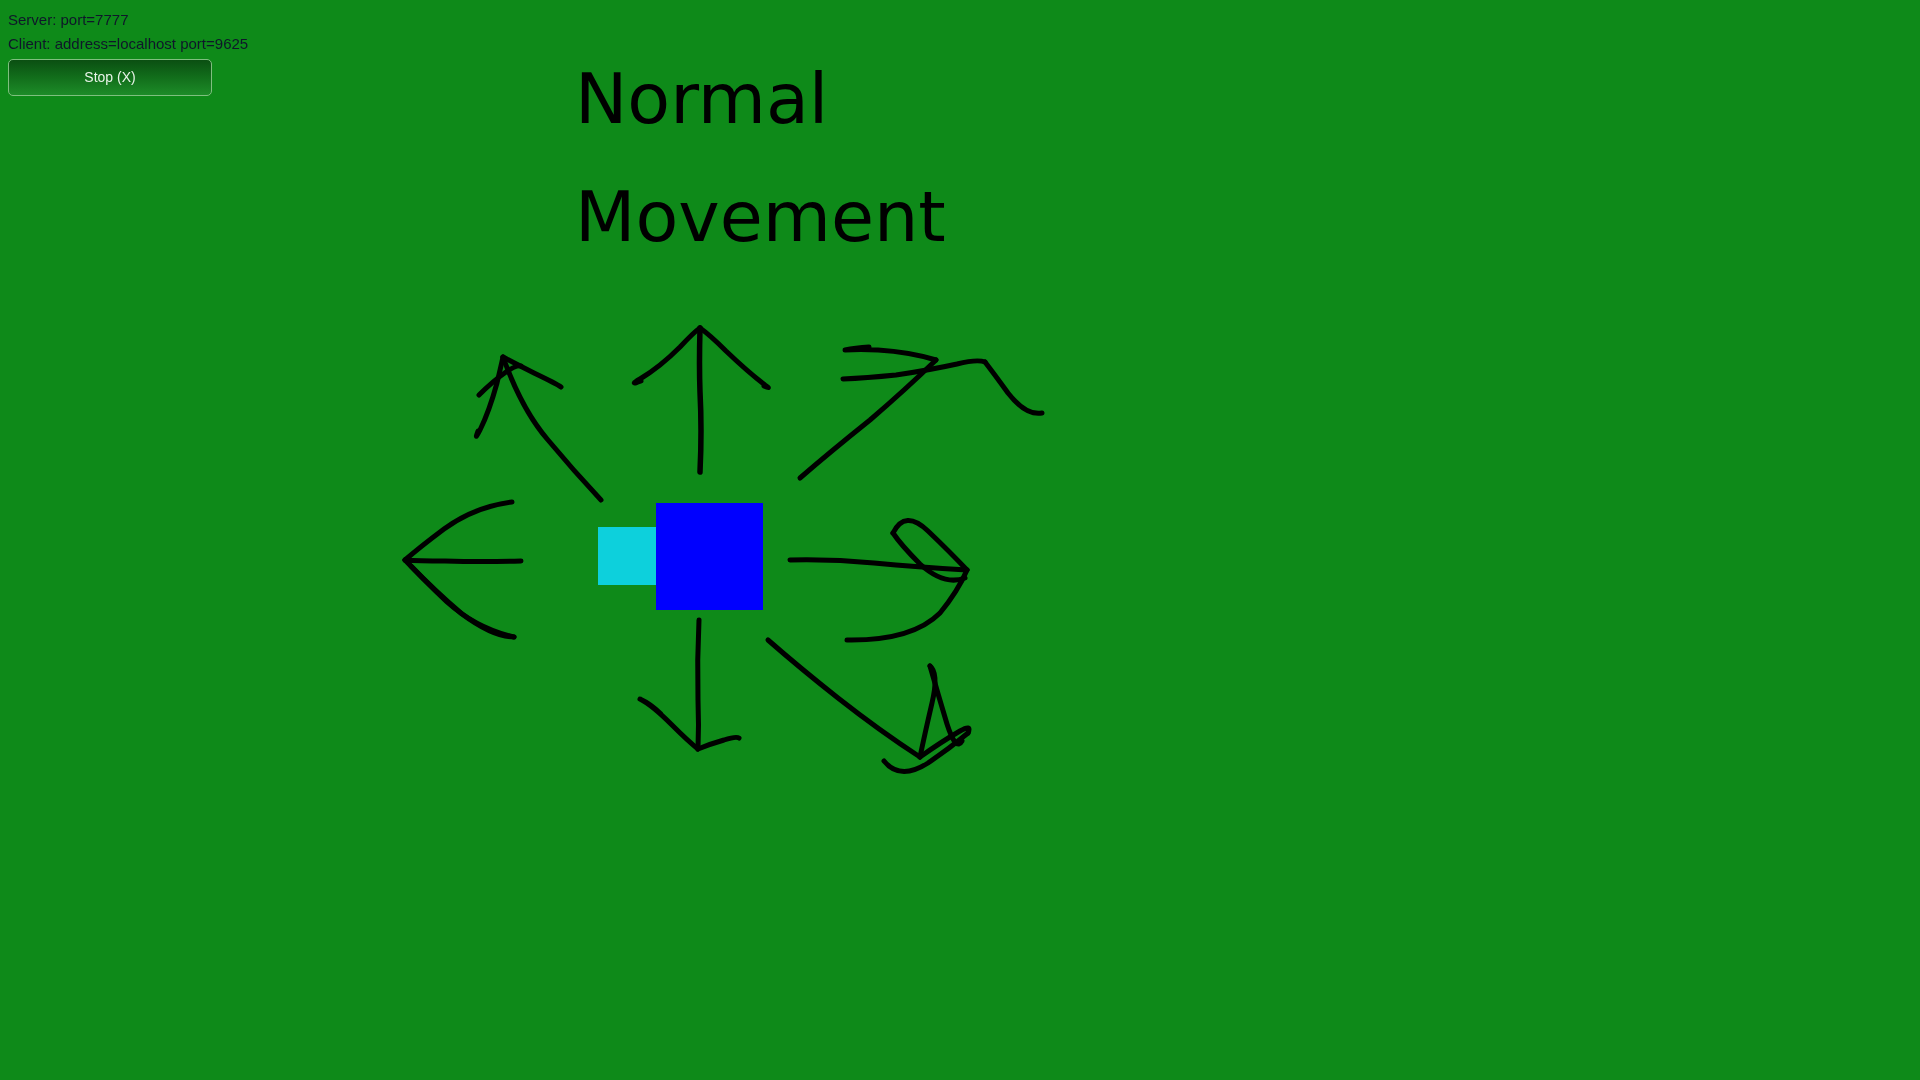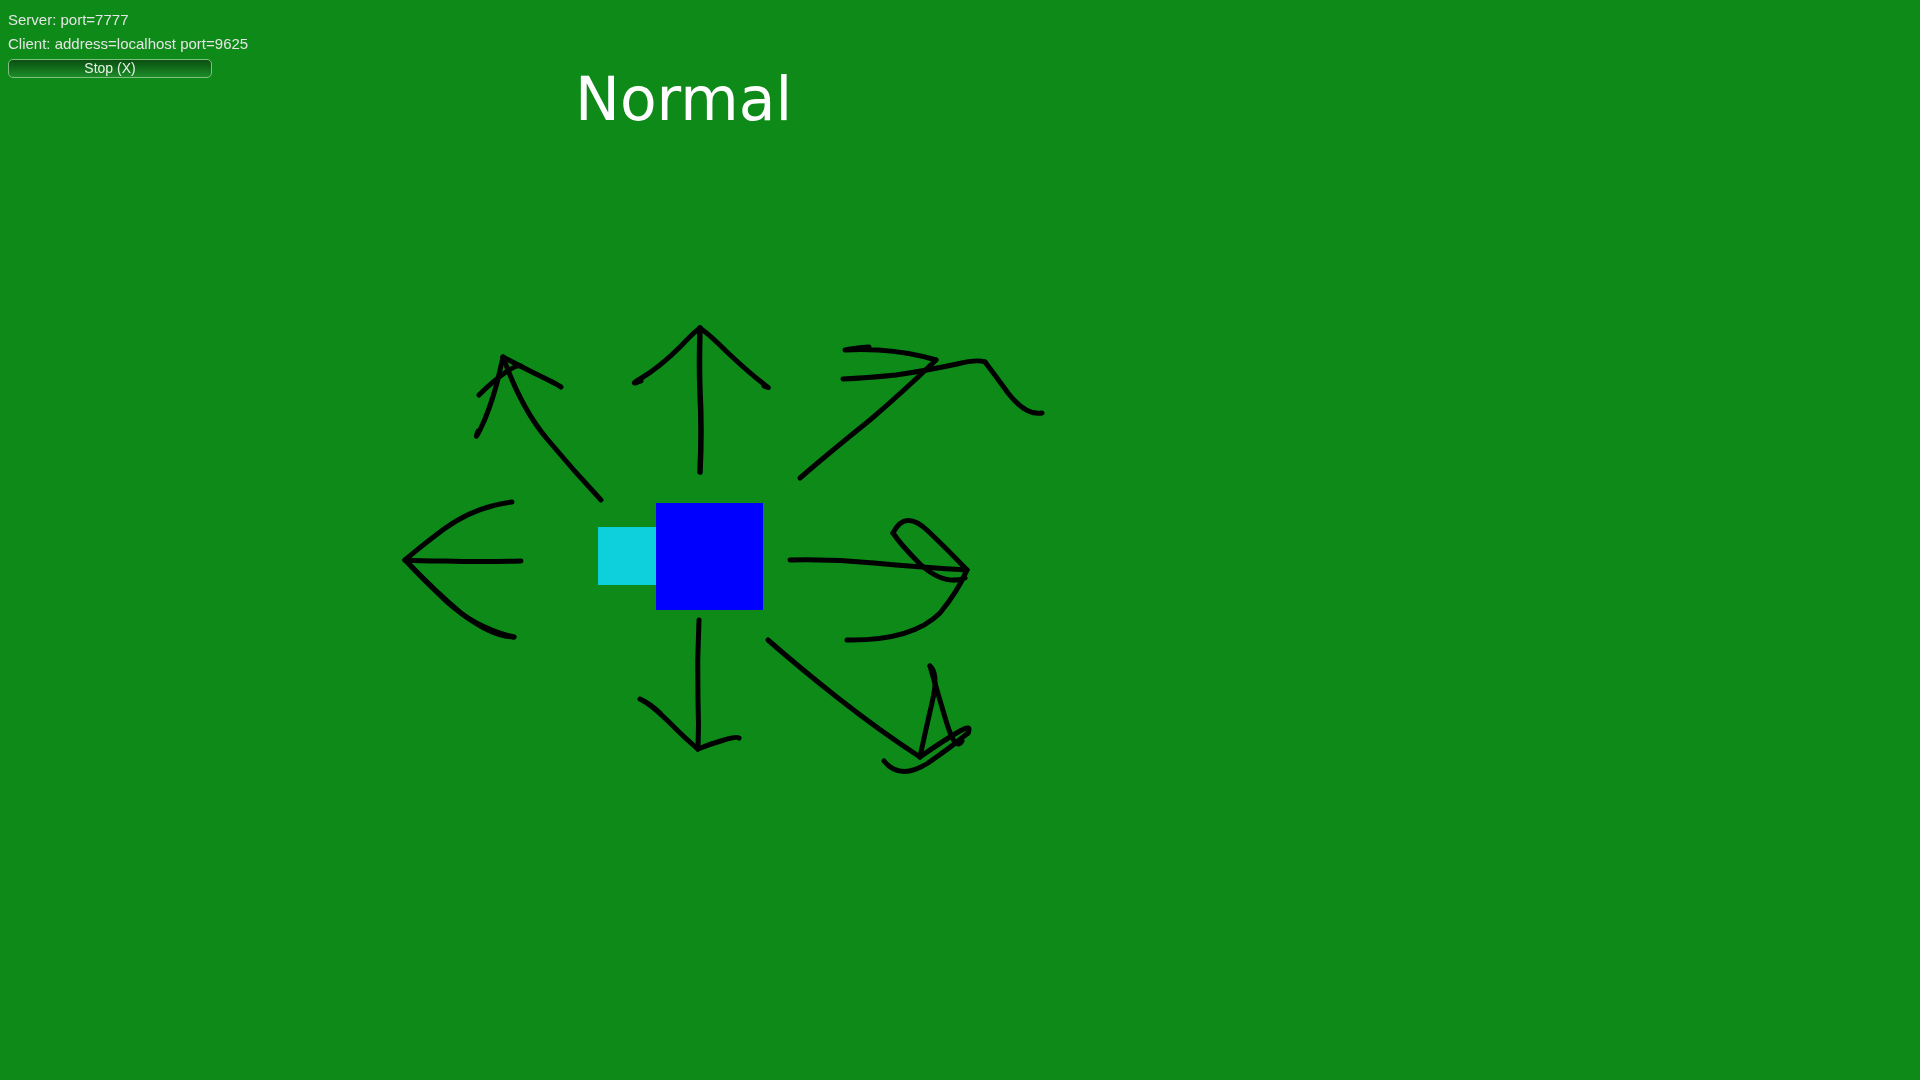--- a/index.html
+++ b/index.html
@@ -27,31 +27,31 @@
   #hud {
     position: absolute;
     left: 0px;
     top: 0px;
     width: 420px;
     padding: 8px 0 0 8px;
     box-sizing: border-box;
     z-index: 40;
   }
   .hud-line {
-    color: #e5e5e5;
+    color: #0f172a;
     font-size: 15px;
     line-height: 24px;
     white-space: nowrap;
     text-shadow: none;
   }
   #stop-button {
     display: block;
     margin-top: 3px;
     width: 204px;
-    height: 19px;
+    height: 37px;
     line-height: 17px;
     text-align: center;
     color: #e8f3e8;
     font-size: 14px;
     border: 1px solid #7fbf7f;
     border-radius: 5px;
     background: linear-gradient(to bottom, #0b4f12 0%, #116b1a 45%, #1d8c28 100%);
     box-sizing: border-box;
     cursor: pointer;
     padding: 0;
@@ -61,22 +61,22 @@
 
   
   #title-block {
     position: absolute;
     left: 575px;
     top: 40px;
     width: 470px;
     z-index: 30;
   }
   .title-line {
-    color: #ffffff;
-    font-size: 60px;
+    color: #000000;
+    font-size: 70px;
     line-height: 118px;
     font-weight: normal;
     letter-spacing: 0px;
     font-family: "DejaVu Sans", sans-serif;
     white-space: nowrap;
   }
 
   
   #arrows-layer {
     position: absolute;
@@ -165,20 +165,21 @@
       </g>
 
     </g>
   </svg>
 
   <div id="square-cyan"></div>
   <div id="square-blue"></div>
 
   <div id="title-block">
     <div class="title-line">Normal</div>
+    <div class="title-line">Movement</div>
   </div>
 
   <div id="hud">
     <div class="hud-line">Server: port=7777</div>
     <div class="hud-line">Client: address=localhost port=9625</div>
     <button id="stop-button">Stop (X)</button>
   </div>
 
 </div>
 

